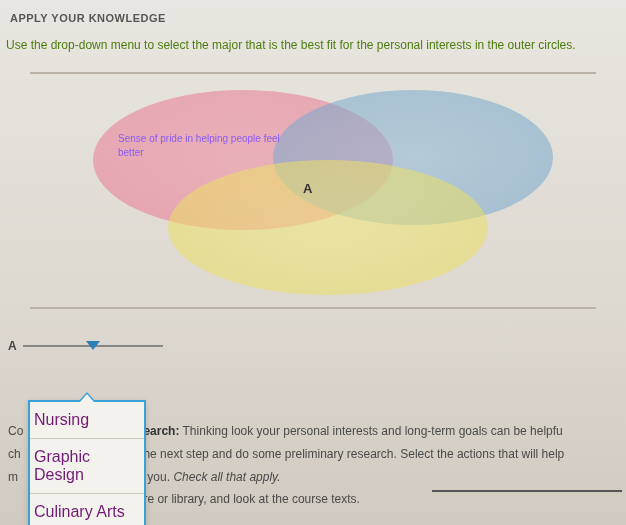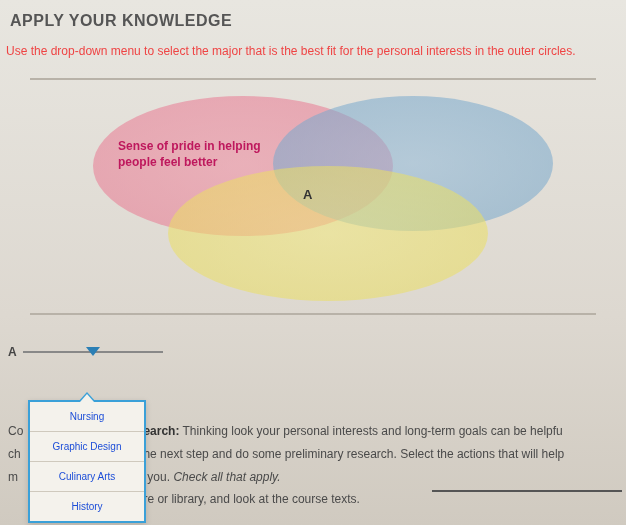--- a/index.html
+++ b/index.html
@@ -9,28 +9,28 @@
       background: linear-gradient(to bottom, #e8e6e0 0%, #ddd8d0 60%, #d0cac0 100%);
       font-family: Verdana, Arial, sans-serif;
       color: #4a4a4a;
       overflow: hidden;
       position: relative;
     }
     .header {
       padding: 12px 10px 4px 10px;
     }
     .header h2 {
-      font-size: 16px;
+      font-size: 11px;
       font-weight: bold;
       letter-spacing: 0.5px;
       color: #555;
     }
     .instruction {
       font-size: 12px;
-      color: #ef4444;
+      color: #4d7c0f;
       padding: 8px 10px 0 6px;
       line-height: 1.5;
     }
     .diagram-wrap {
       margin: 18px 30px 0 30px;
       border-top: 2px solid #b8b2a8;
       border-bottom: 2px solid #b8b2a8;
       padding: 8px 0 10px 0;
     }
     .venn {
@@ -54,25 +54,25 @@
       left: 200px; top: 8px;
       background: radial-gradient(ellipse at center, #8fb8d8 0%, #6fa2c8 100%);
     }
     .oval.yellow {
       width: 320px; height: 135px;
       left: 95px; top: 78px;
       background: radial-gradient(ellipse at center, #f2e87a 0%, #e8db5a 100%);
     }
     .vlabel {
       position: absolute;
-      font-size: 12px;
-      color: #be185d;
+      font-size: 10px;
+      color: #8b5cf6;
       text-align: center;
       line-height: 1.35;
-      font-weight: 700;
+      font-weight: 400;
     }
     .lbl-pink { left: 45px; top: 50px; width: 180px; text-align: left; }
     .lbl-blue { right: 25px; top: 50px; width: 160px; text-align: center; }
     .lbl-yellow { left: 140px; top: 165px; width: 240px; text-align: center; }
     .lbl-center { left: 230px; top: 98px; font-weight: bold; font-size: 13px; color:#333; }
     .fill-blank {
       margin: 30px 0 0 8px;
       font-size: 12px;
       font-weight: bold;
       color: #444;
@@ -120,23 +120,23 @@
       content: "";
       position: absolute;
       top: 2px; left: -7px;
       width: 0; height: 0;
       border-left: 7px solid transparent;
       border-right: 7px solid transparent;
       border-bottom: 8px solid #f4f2ec;
     }
     .dropdown-item {
       padding: 9px 4px;
-      font-size: 10px;
-      color: #1d4ed8;
-      text-align: center;
+      font-size: 16px;
+      color: #701a75;
+      text-align: left;
       border-bottom: 1px solid #cfc9bd;
       cursor: pointer;
     }
     .dropdown-item:last-child { border-bottom: none; }
     .body-text {
       position: absolute;
       left: 8px;
       top: 420px;
       right: 0;
       font-size: 12px;

